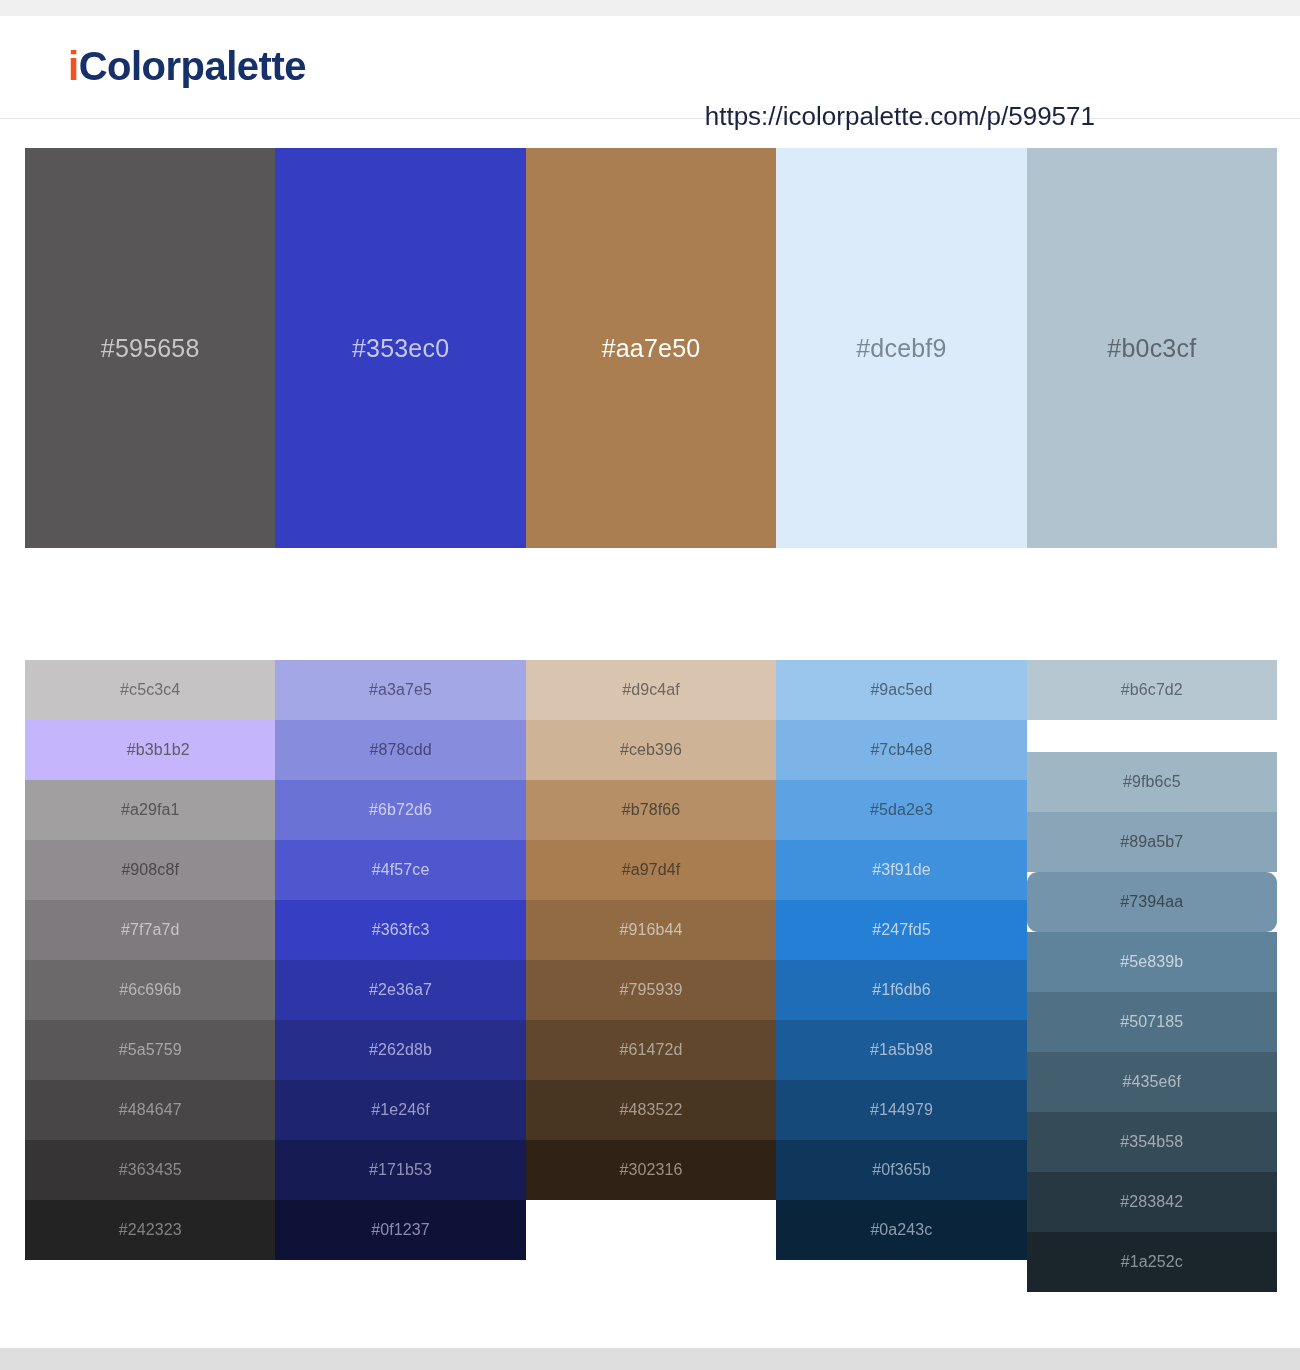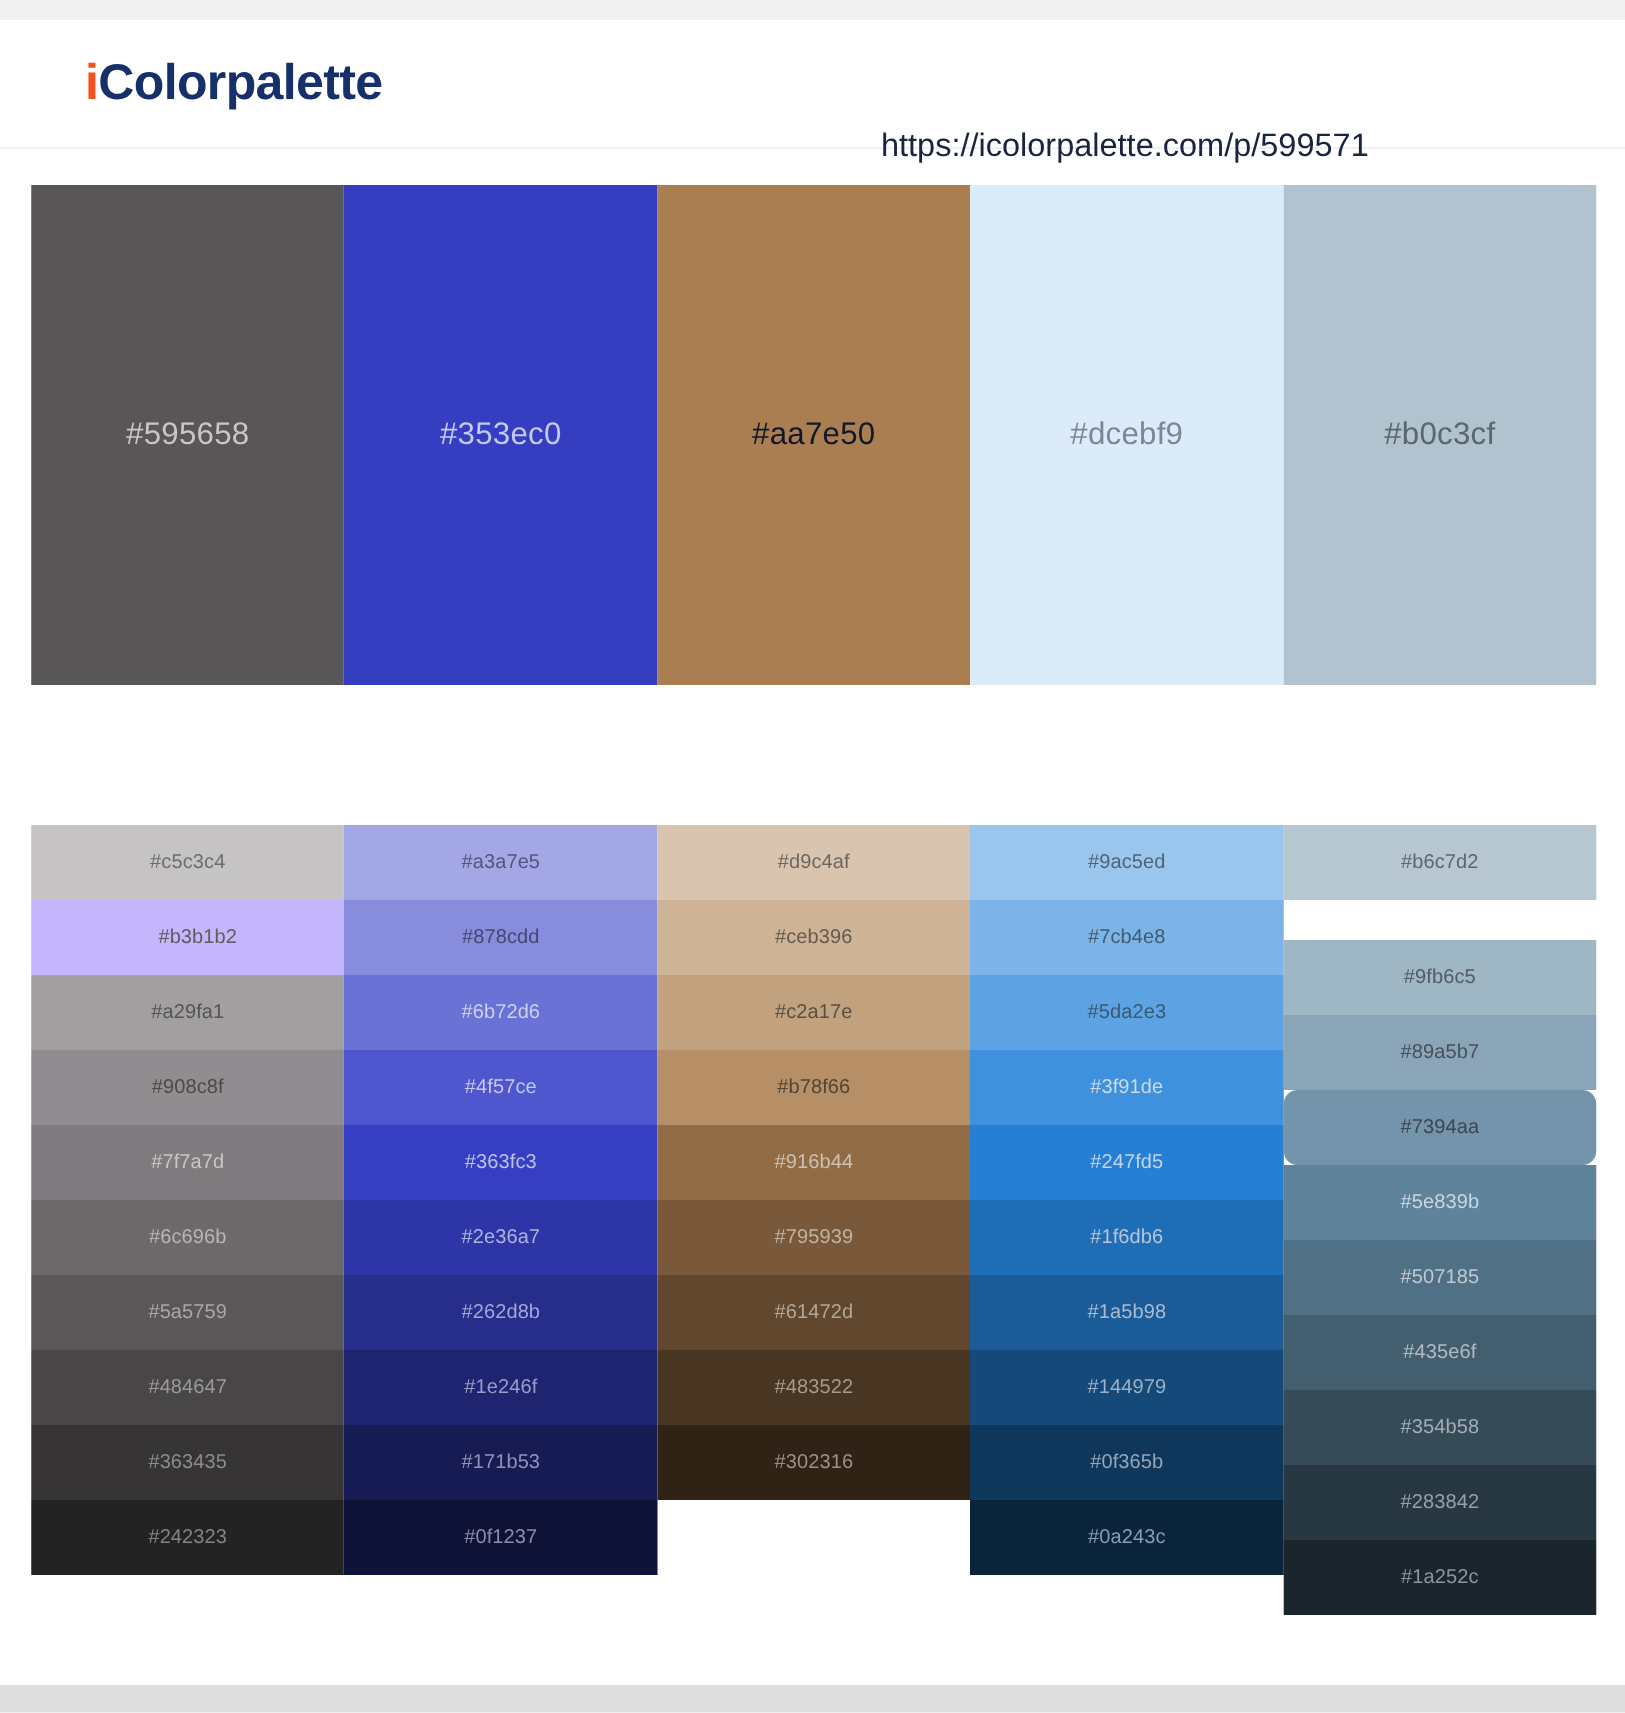--- a/index.html
+++ b/index.html
@@ -124,21 +124,21 @@
 </div>
 
 <div class="main-palette">
     <div class="main-swatch" style="background: rgb(89, 86, 88);">
       <div class="hex" style="color: rgb(201, 198, 199);">#595658</div>
     </div>
     <div class="main-swatch" style="background: rgb(53, 62, 192);">
       <div class="hex" style="color: rgb(197, 200, 239);">#353ec0</div>
     </div>
     <div class="main-swatch" style="background: rgb(170, 126, 80);">
-      <div class="hex" style="color: #0f172a; text-align: center;">#aa7e50</div>
+      <div class="hex" style="color: #ffffff; text-align: center;">#aa7e50</div>
     </div>
     <div class="main-swatch" style="background: rgb(220, 235, 249);">
       <div class="hex" style="color: rgb(123, 136, 148);">#dcebf9</div>
     </div>
     <div class="main-swatch" style="background: rgb(176, 195, 207);">
       <div class="hex" style="color: rgb(92, 102, 110);">#b0c3cf</div>
     </div>
   </div>
 
 <div class="shades-grid">
@@ -162,22 +162,22 @@
       <div class="shade-cell" style="background: rgb(54, 63, 195); color: rgb(189, 192, 232);">#363fc3</div>
       <div class="shade-cell" style="background: rgb(46, 54, 167); color: rgb(176, 179, 221);">#2e36a7</div>
       <div class="shade-cell" style="background: rgb(38, 45, 139); color: rgb(164, 167, 211);">#262d8b</div>
       <div class="shade-cell" style="background: rgb(30, 36, 111); color: rgb(154, 156, 197);">#1e246f</div>
       <div class="shade-cell" style="background: rgb(23, 27, 83); color: rgb(144, 147, 184);">#171b53</div>
       <div class="shade-cell" style="background: rgb(15, 18, 55); color: rgb(138, 140, 174);">#0f1237</div>
     </div>
     <div class="shade-col">
       <div class="shade-cell" style="background: rgb(217, 196, 175); color: rgb(110, 102, 93);">#d9c4af</div>
       <div class="shade-cell" style="background: rgb(206, 179, 150); color: rgb(99, 91, 79);">#ceb396</div>
-      <div class="shade-cell" style="background: rgb(194, 161, 126); color: rgb(88, 80, 67);">#c2a17e</div>
       <div class="shade-cell" style="background: rgb(183, 143, 102); color: rgb(78, 70, 57);">#b78f66</div>
+      <div class="shade-cell" style="background: rgb(169, 125, 79); color: rgb(74, 65, 51);">#a97d4f</div>
       <div class="shade-cell" style="background: rgb(145, 107, 68); color: rgb(203, 193, 179);">#916b44</div>
       <div class="shade-cell" style="background: rgb(121, 89, 57); color: rgb(189, 179, 165);">#795939</div>
       <div class="shade-cell" style="background: rgb(97, 71, 45); color: rgb(176, 166, 152);">#61472d</div>
       <div class="shade-cell" style="background: rgb(72, 53, 34); color: rgb(164, 154, 141);">#483522</div>
       <div class="shade-cell" style="background: rgb(48, 35, 22); color: rgb(154, 144, 131);">#302316</div>
     </div>
     <div class="shade-col">
       <div class="shade-cell" style="background: rgb(154, 197, 237); color: rgb(78, 100, 120);">#9ac5ed</div>
       <div class="shade-cell" style="background: rgb(124, 180, 232); color: rgb(64, 92, 116);">#7cb4e8</div>
       <div class="shade-cell" style="background: rgb(93, 162, 227); color: rgb(55, 90, 117);">#5da2e3</div>

